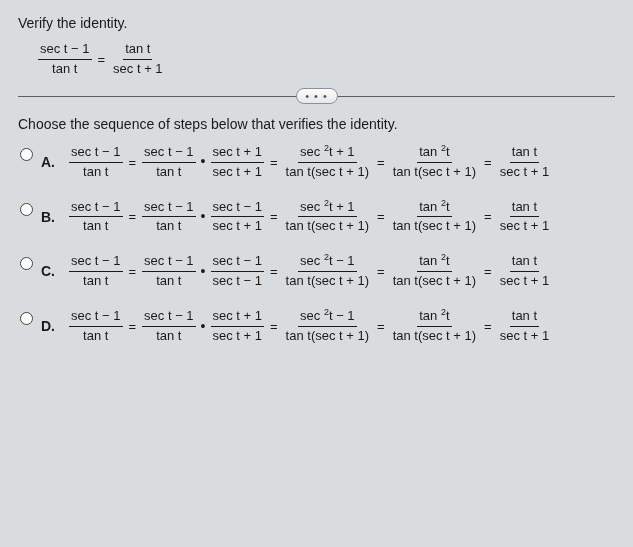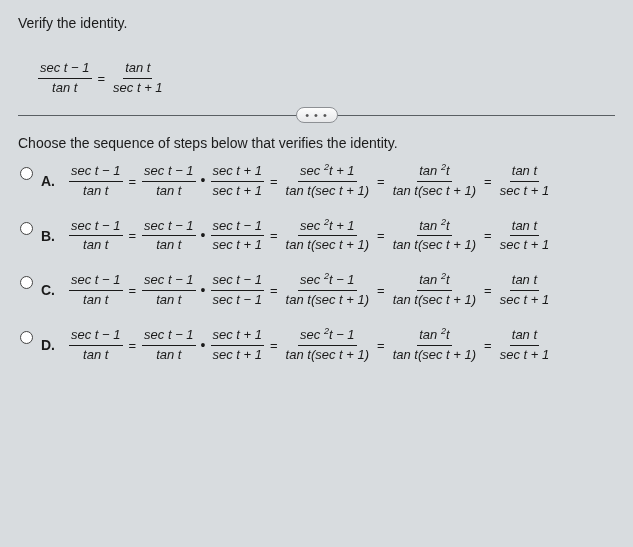--- a/index.html
+++ b/index.html
@@ -5,23 +5,23 @@
     * { margin: 0; padding: 0; box-sizing: border-box; }
     body {
       font-family: Arial, sans-serif;
       background: #d8dcdf;
       width: 633px;
       height: 547px;
       padding: 15px 18px;
       font-size: 13px;
       color: #1a1a1a;
     }
-    .instruction { margin-bottom: 29px; font-size: 14px; }
+    .instruction { margin-bottom: 10px; font-size: 14px; }
     .identity-eq { display: flex; align-items: center; margin-left: 20px; margin-bottom: 18px; }
-    .frac { display: inline-flex; flex-direction: column; align-items: center; text-align: right; font-style: italic; }
+    .frac { display: inline-flex; flex-direction: column; align-items: center; text-align: right; }
     .frac .num { padding: 0 2px 1px 2px; border-bottom: 1.2px solid #1a1a1a; line-height: 1.3; white-space: nowrap; }
     .frac .den { padding: 1px 2px 0 2px; line-height: 1.3; white-space: nowrap; }
     .eq { margin: 0 6px; }
     .dot { margin: 0 5px; font-size: 14px; position: relative; top: -1px; }
     hr.divider { border: none; border-top: 1.2px solid #5a5f63; margin-bottom: 18px; }
     .collapse-btn {
       display: flex; align-items: center; justify-content: center;
       width: 42px; height: 16px;
       background: linear-gradient(#fdfdfd, #e7e8ea);
       border: 1px solid #8d9094;

